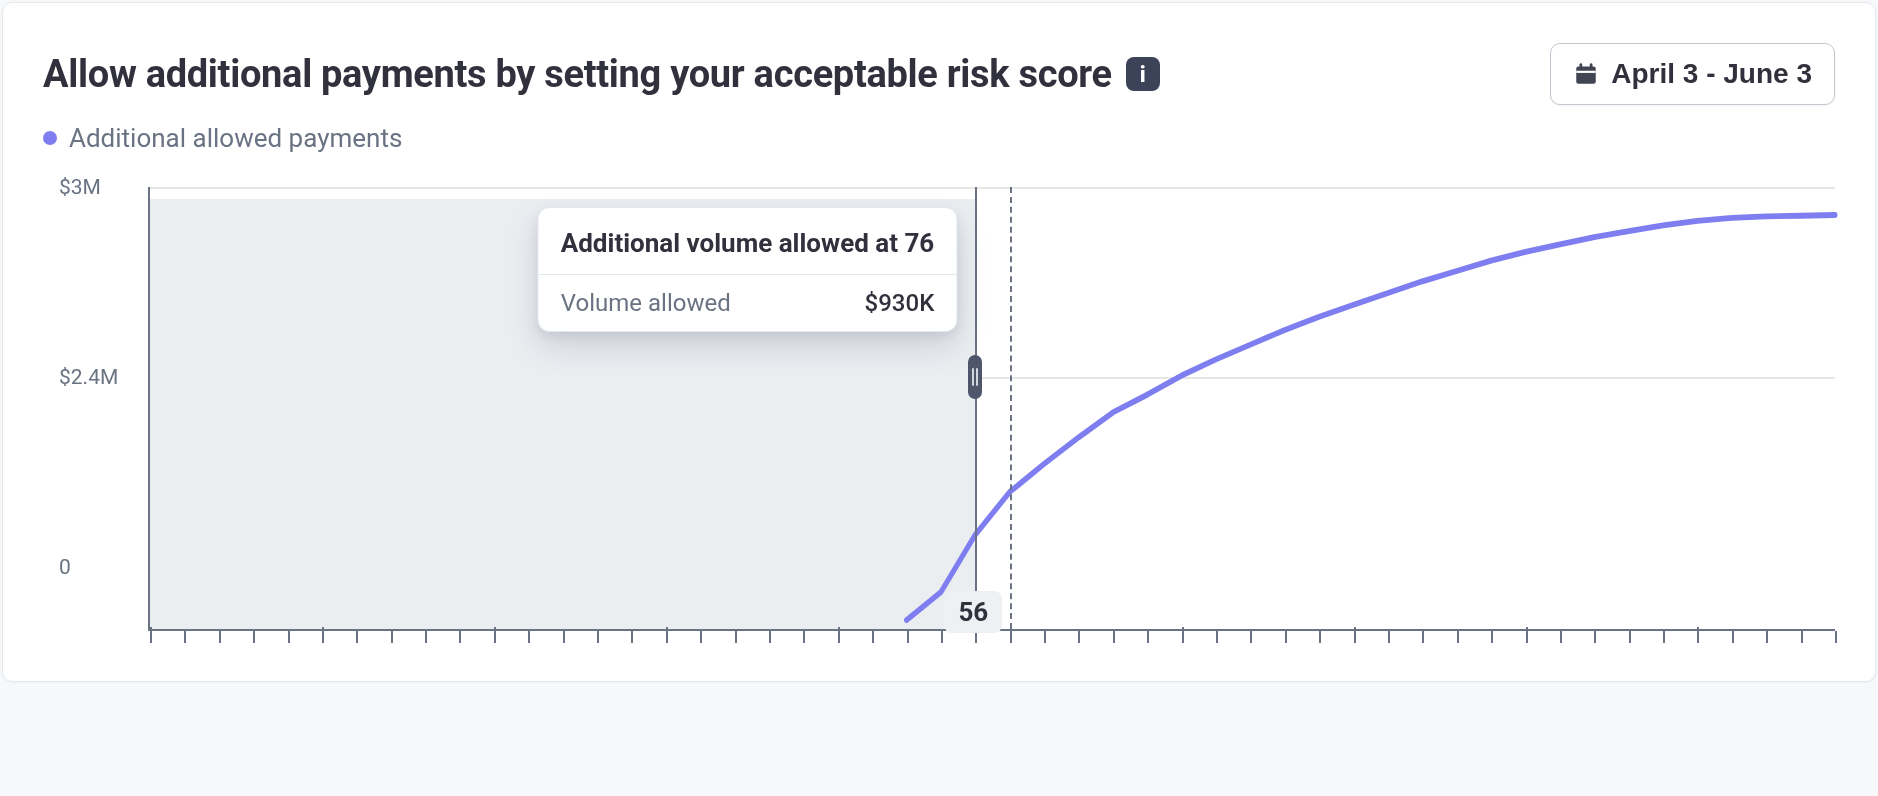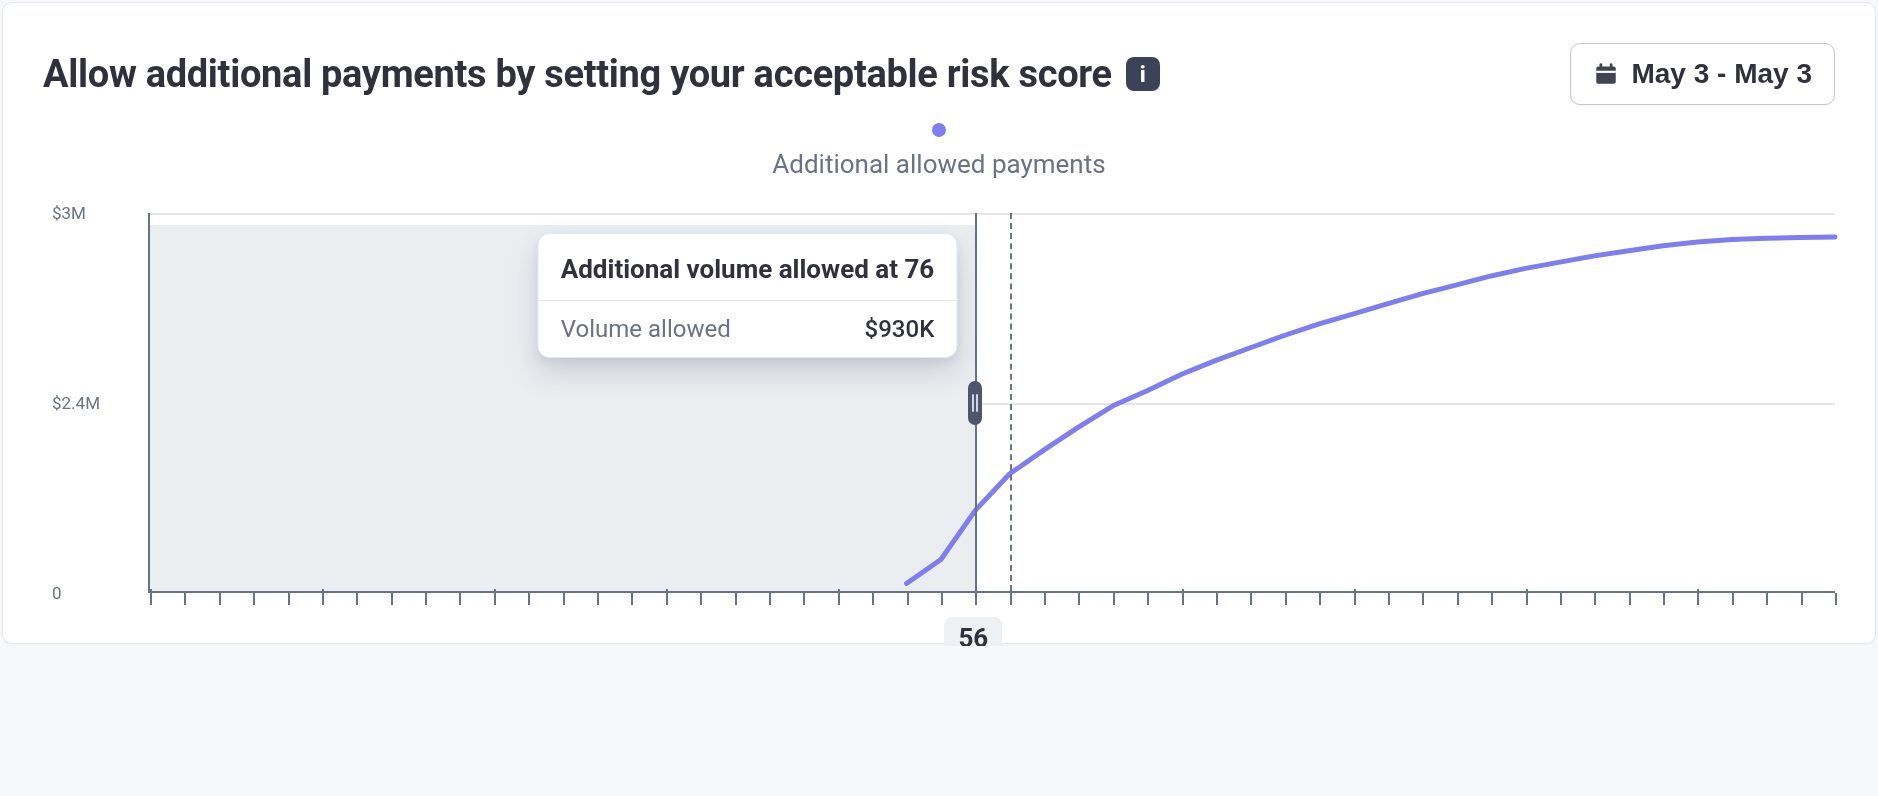--- a/index.html
+++ b/index.html
@@ -72,21 +72,20 @@
   }
   .cal-icon { width: 26px; height: 26px; color: #414552; }
 
   .legend {
     display: flex;
     align-items: center;
     gap: 12px;
     font-size: 26px;
     color: var(--text-secondary);
     margin-bottom: 34px;
-    flex-direction: column;
   }
   .legend .dot {
     width: 14px; height: 14px;
     border-radius: 50%;
     background: var(--accent);
     display: inline-block;
   }
 
   .chart-wrap {
     position: relative;
@@ -99,37 +98,37 @@
     width: 100%;
     pointer-events: none;
   }
   .y-tick {
     position: absolute;
     left: 0;
     width: 100%;
   }
   .y-tick .lbl {
     position: absolute;
-    left: 9px;
+    left: 16px;
     transform: translateY(-50%);
-    font-size: 17px;
+    font-size: 21px;
     color: var(--text-secondary);
     text-align: right;
   }
   .y-tick .grid {
     position: absolute;
     left: 0px;
     right: 0;
     top: 0;
     border-top: 2px solid #e6e6e6;
   }
   .plot {
     position: relative;
     margin-left: 105px;
-    height: 380px;
+    height: 444px;
     border-left: 2px solid #6a7383;
     border-bottom: 2px solid #6a7383;
   }
   .plot svg.line {
     position: absolute;
     inset: 0;
     width: 100%;
     height: 100%;
     overflow: visible;
   }
@@ -240,21 +239,21 @@
       <div class="info-badge">i</div>
     </div>
     <button class="date-btn">
       <svg class="cal-icon" viewBox="0 0 24 24" fill="currentColor">
         <rect x="3" y="5" width="18" height="16" rx="2"></rect>
         <rect x="3" y="5" width="18" height="5" fill="#fff" opacity="0"></rect>
         <rect x="6" y="2" width="2.5" height="5" rx="1.2"></rect>
         <rect x="15.5" y="2" width="2.5" height="5" rx="1.2"></rect>
         <rect x="3" y="9" width="18" height="2" fill="#fff"></rect>
       </svg>
-      <span>May 3 - May 3</span>
+      <span>April 3 - June 3</span>
     </button>
   </div>
 
   <div class="legend">
     <span class="dot"></span>
     <span>Additional allowed payments</span>
   </div>
 
   <div class="chart-wrap" id="chart-wrap">
     <div class="y-axis" id="y-axis">

